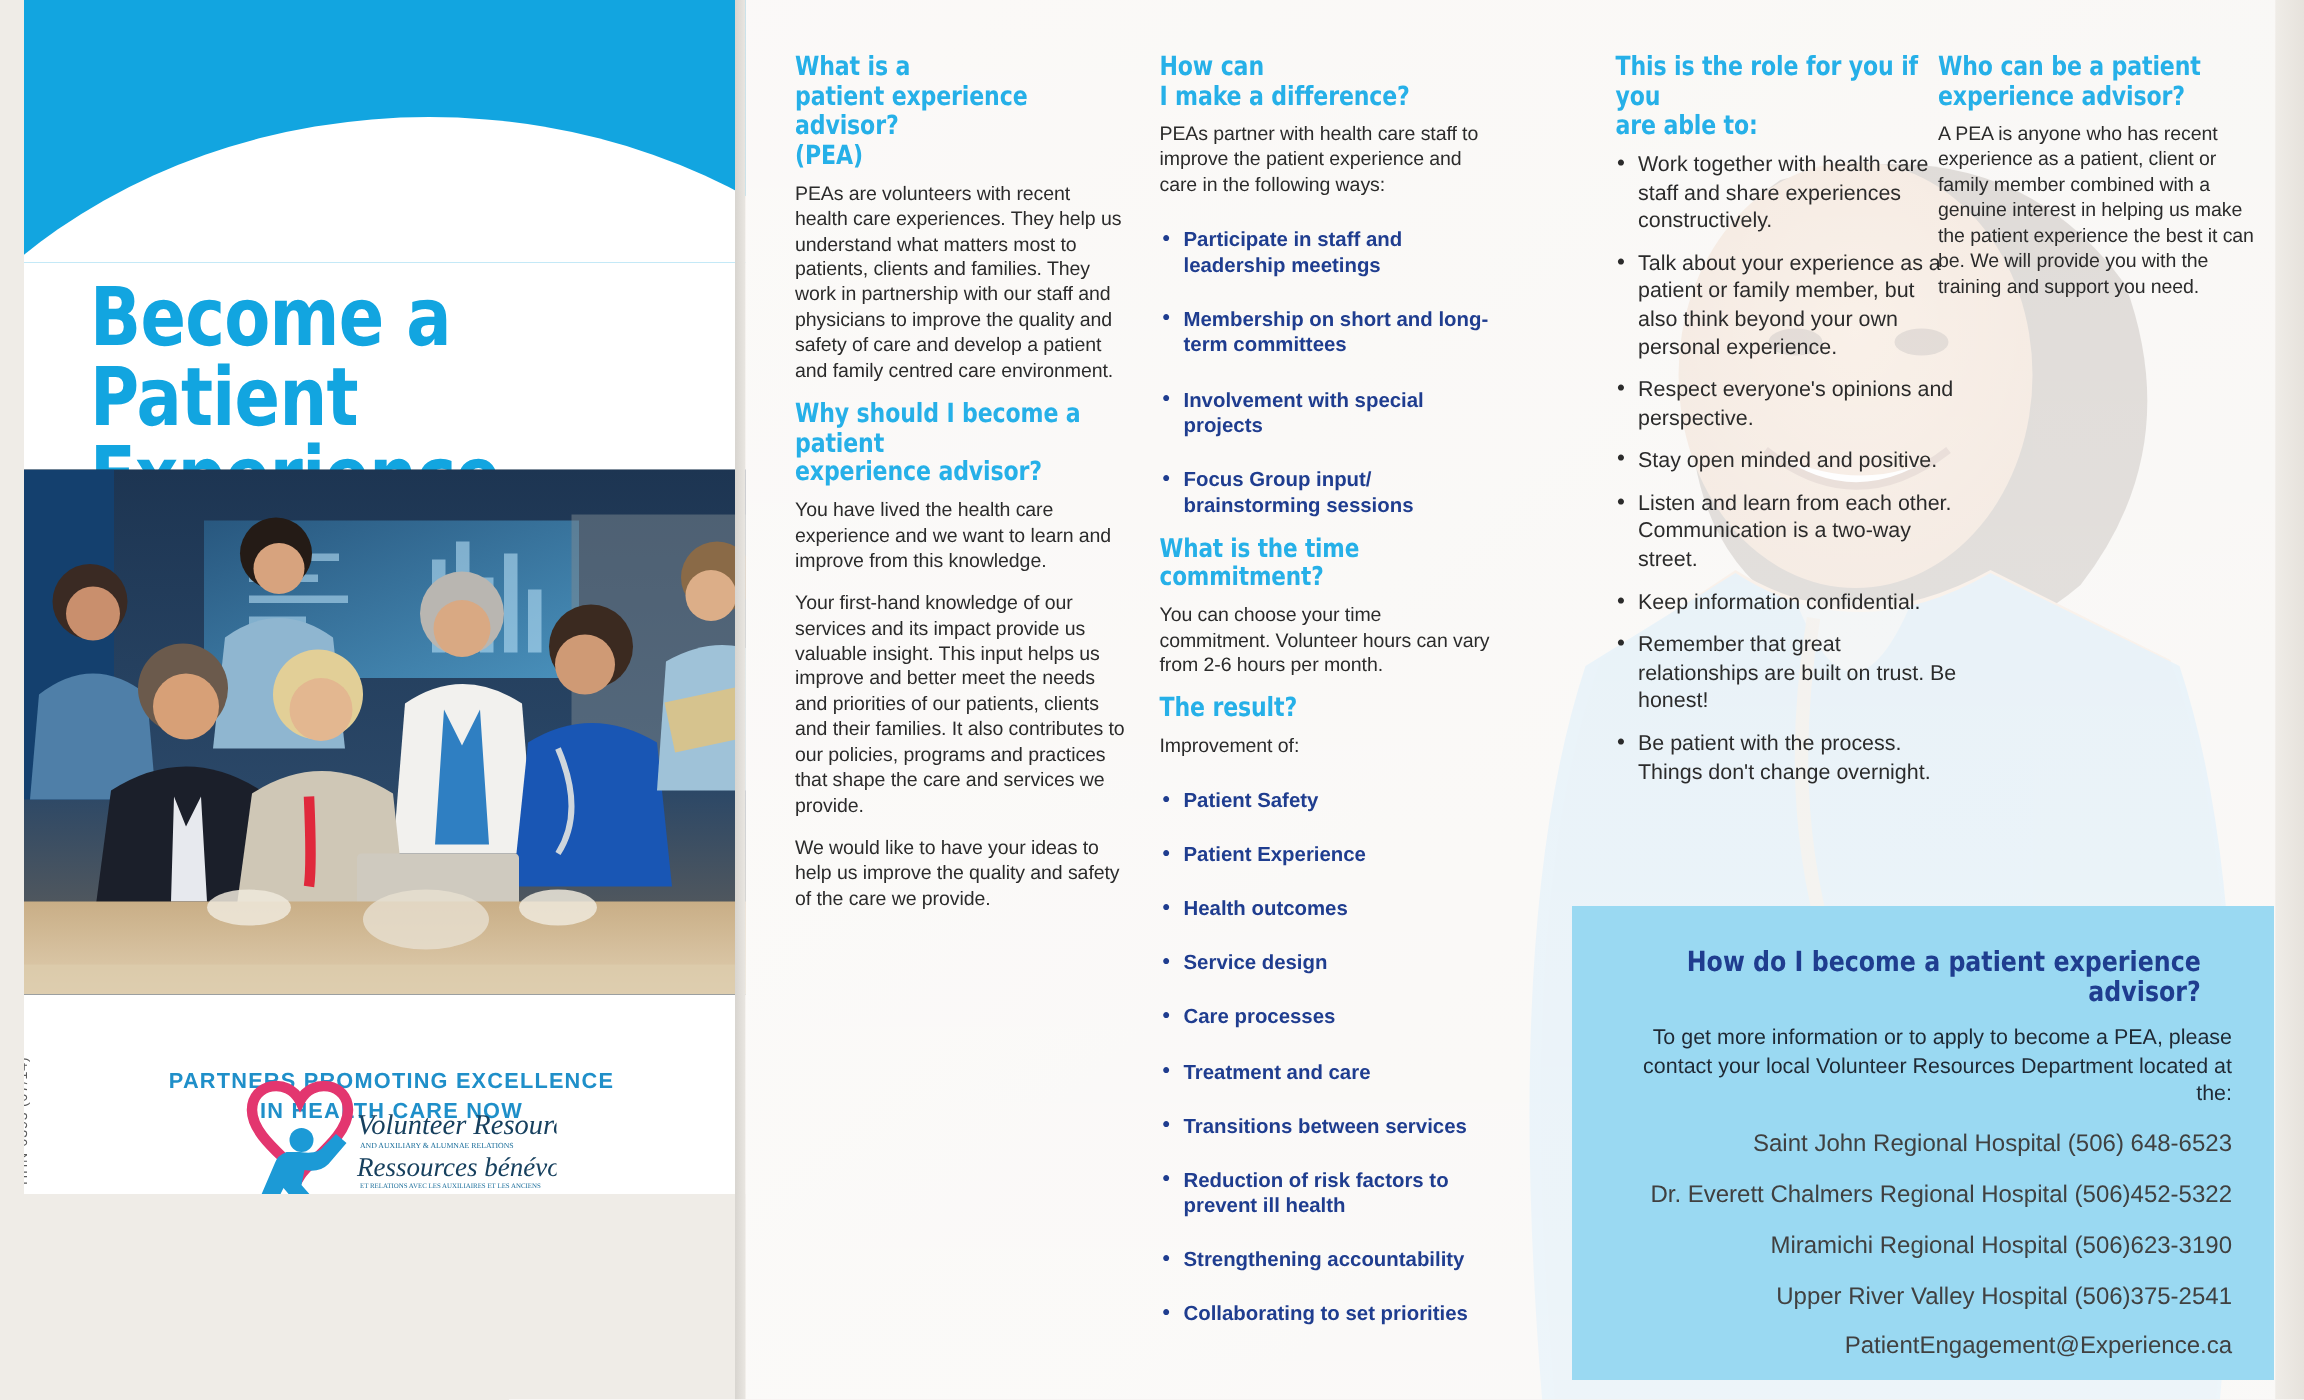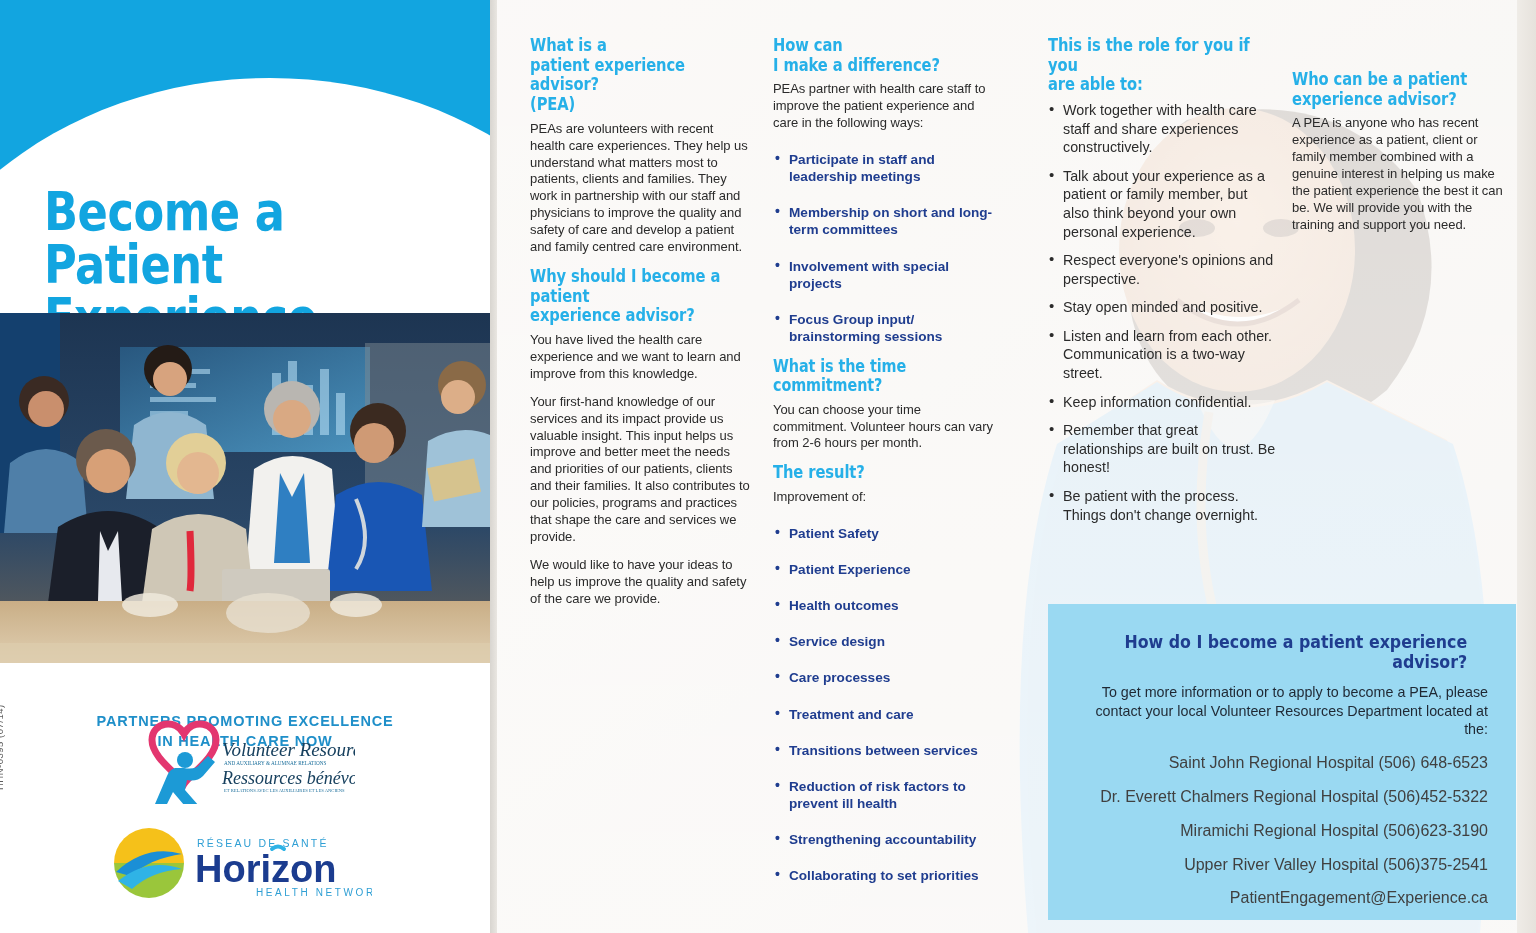--- a/index.html
+++ b/index.html
@@ -7,21 +7,21 @@
     width:1536px;height:933px;
     background:#ffffff;
     font-family:"Liberation Sans","DejaVu Sans",sans-serif;
     overflow:hidden;
     position:relative;
   }
   .page{position:relative;width:1536px;height:933px;overflow:hidden;background:#efece7;}
 
   
   .left-panel{
-    position:absolute;left:0;top:0;width:490px;height:933px;
+    position:absolute;left:16px;top:0;width:490px;height:796px;
     background:#ffffff;overflow:hidden;
   }
   .cyan-band{
     position:absolute;left:0;top:0;width:490px;height:175px;
     background:#12a5e0;overflow:hidden;
   }
   .cyan-swoop{
     position:absolute;left:-120px;top:78px;width:780px;height:330px;
     background:#ffffff;border-radius:50% 50% 0 0 / 100% 100% 0 0;
   }
@@ -72,22 +72,22 @@
   }
   .right-edge{
     position:absolute;left:1517px;top:0;width:19px;height:933px;
     background:linear-gradient(to right,#efece7,#e6e2dc);
   }
 
   .cols{position:absolute;left:0;top:0;width:1020px;height:933px;}
   .col{position:absolute;top:36px;}
   .col1{left:33px;width:220px;}
   .col2{left:276px;width:222px;}
-  .col3{left:551px;width:228px;}
-  .col4{left:795px;width:218px;margin-top:34px;}
+  .col3{left:580px;width:228px;}
+  .col4{left:795px;width:218px;}
 
   h2.head{
     margin:0 0 6px 0;
     color:#26b0e8;
     font-family:"DejaVu Sans Condensed","Liberation Sans Narrow","Liberation Sans",sans-serif;
     font-weight:bold;
     font-size:17.6px;line-height:1.12;
     letter-spacing:-0.1px;
     transform:scaleX(0.93);transform-origin:left top;
   }

